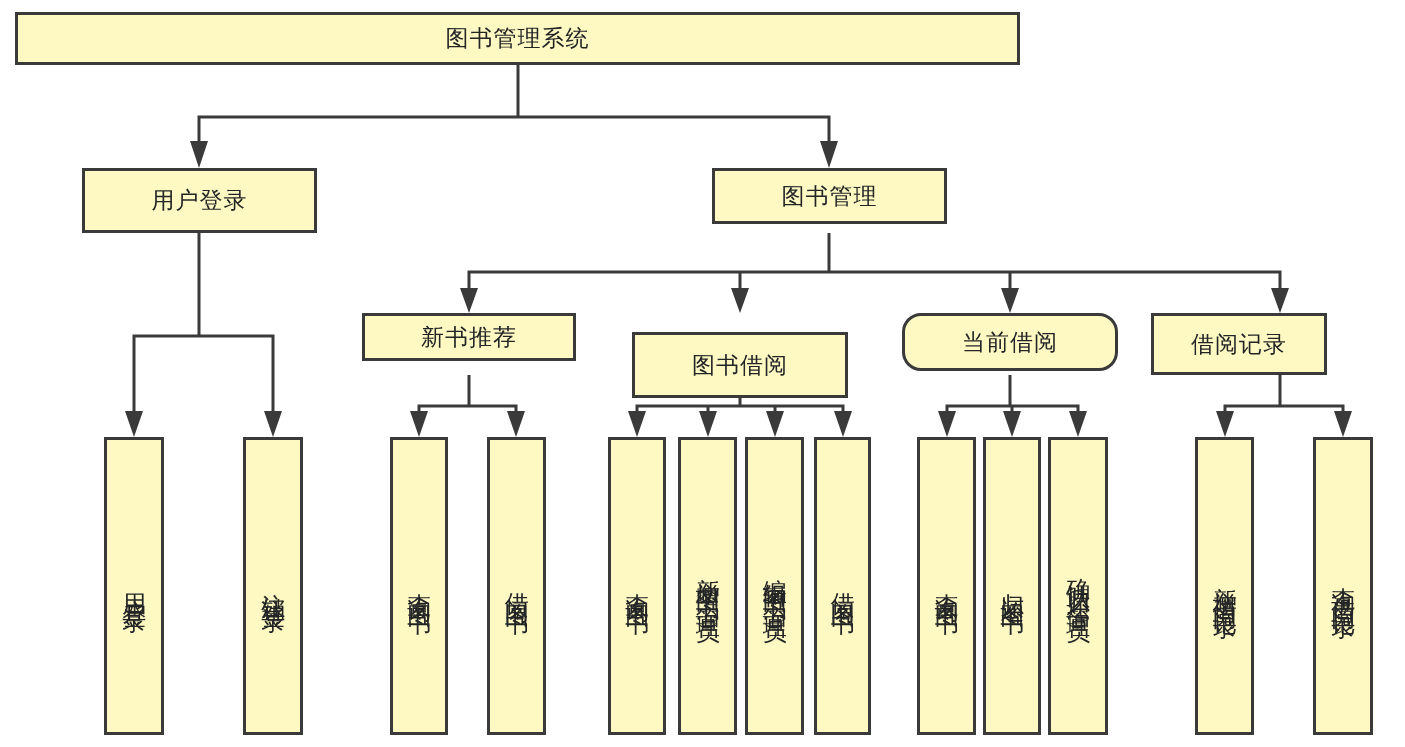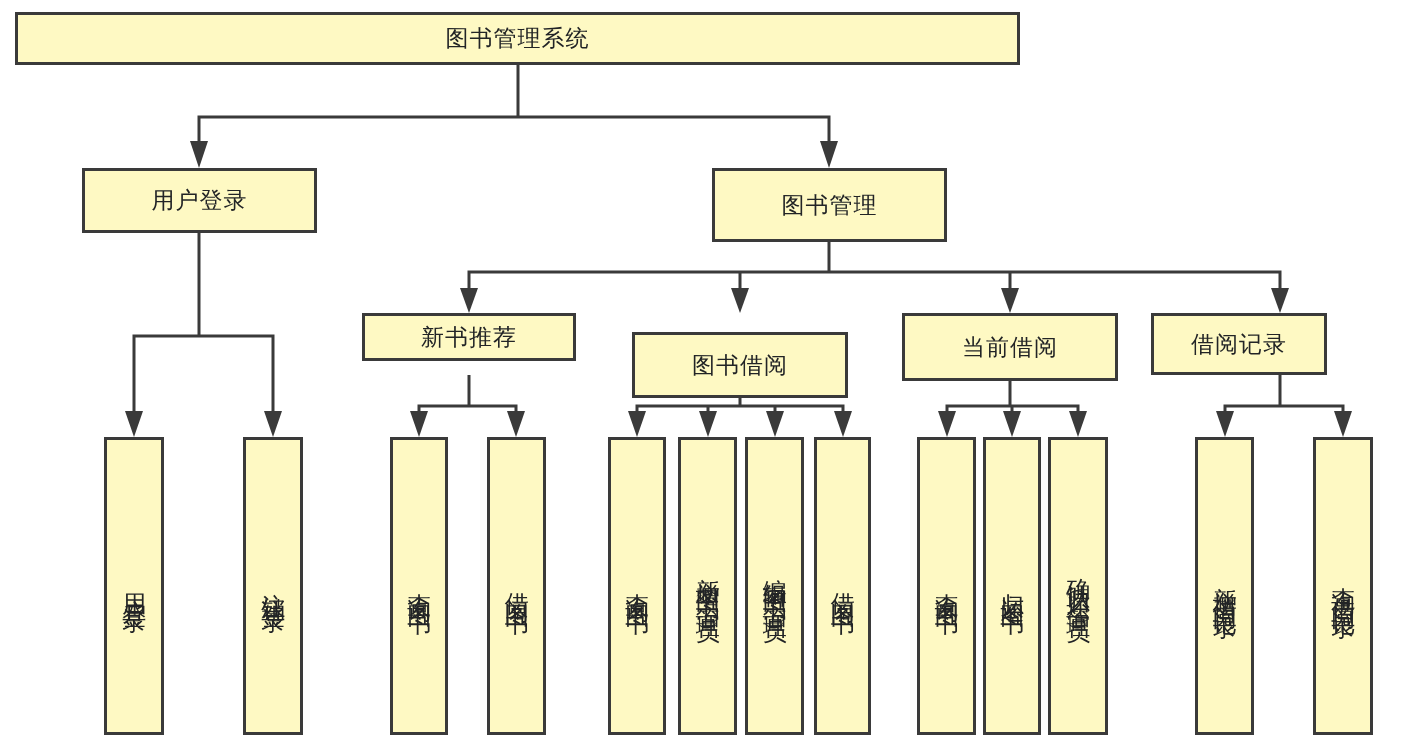--- a/index.html
+++ b/index.html
@@ -105,25 +105,25 @@
     <polygon class="ar" points="1069,411 1087,411 1078,437"></polygon>
 
     <path class="ln" d="M1280 375 V407.5 M1223.5 406 H1344.5 M1225 406 V412 M1343 406 V412"></path>
     <polygon class="ar" points="1216,411 1234,411 1225,437"></polygon>
     <polygon class="ar" points="1334,411 1352,411 1343,437"></polygon>
   </svg>
 
   <div class="node hbox" style="left:15px; top:12px; width:1005px; height:53px;">图书管理系统</div>
 
   <div class="node hbox" style="left:82px; top:168px; width:235px; height:65px;">用户登录</div>
-  <div class="node hbox" style="left:712px; top:168px; width:235px; height:74px;">图书管理</div>
+  <div class="node hbox" style="left:712px; top:168px; width:235px; height:56px;">图书管理</div>
 
   <div class="node hbox" style="left:362px; top:313px; width:214px; height:48px;">新书推荐</div>
   <div class="node hbox" style="left:632px; top:313px; width:216px; height:66px;margin-top:19px;">图书借阅</div>
-  <div class="node hbox" style="left:902px; top:313px; width:216px; height:68px;">当前借阅</div>
+  <div class="node hbox" style="left:902px; top:313px; width:216px; height:58px;border-radius:19px;">当前借阅</div>
   <div class="node hbox" style="left:1151px; top:313px; width:176px; height:62px;">借阅记录</div>
 
   <div class="node vbox" style="left:104px; top:437px; width:60px; height:298px;">用户登录</div>
   <div class="node vbox" style="left:243px; top:437px; width:60px; height:298px;">注销登录</div>
 
   <div class="node vbox" style="left:390px; top:437px; width:58px; height:298px;">查询图书</div>
   <div class="node vbox" style="left:487px; top:437px; width:59px; height:298px;">借阅图书</div>
 
   <div class="node vbox" style="left:608px; top:437px; width:58px; height:298px;">查询图书</div>
   <div class="node vbox" style="left:678px; top:437px; width:59px; height:298px;">新增图书（管理员）</div>

